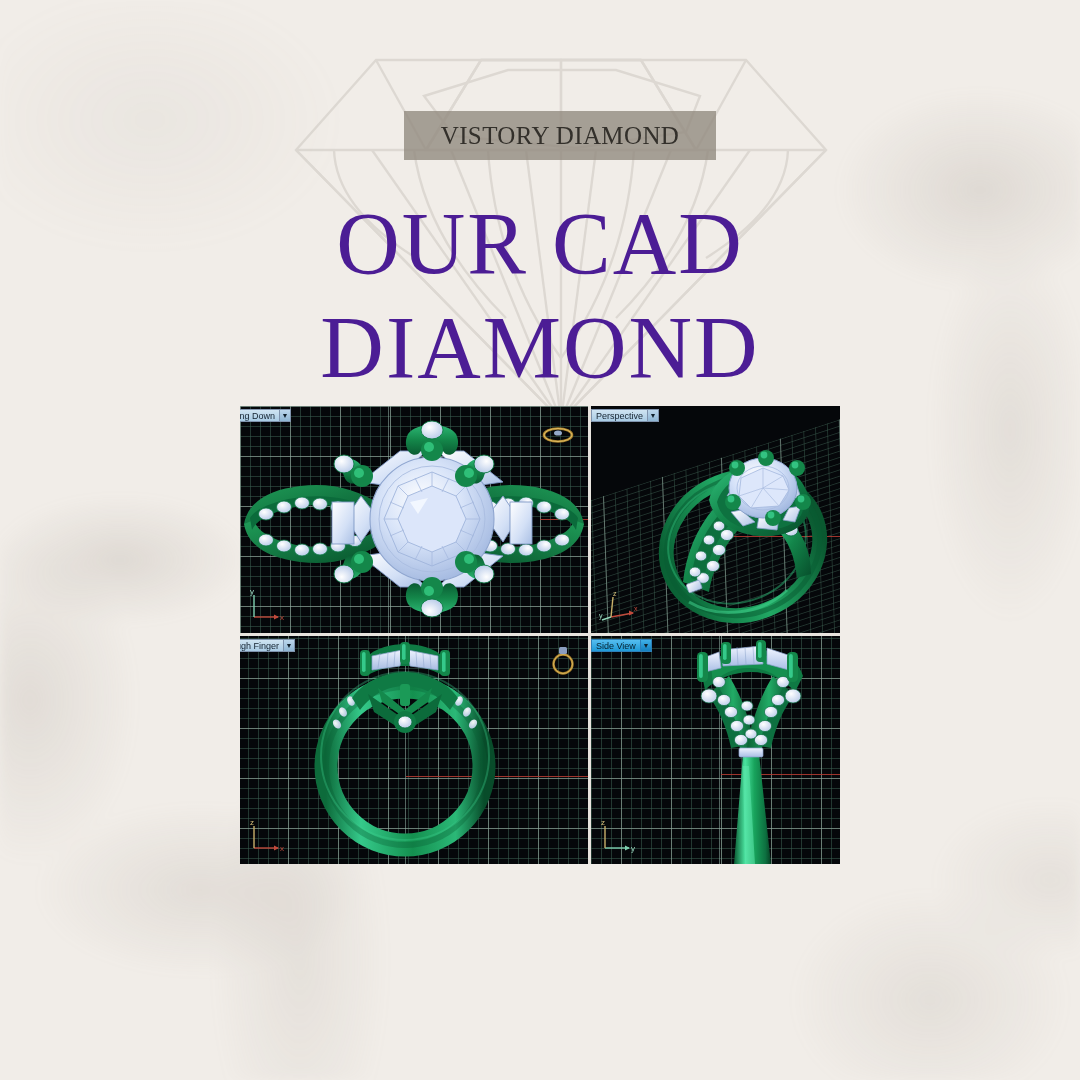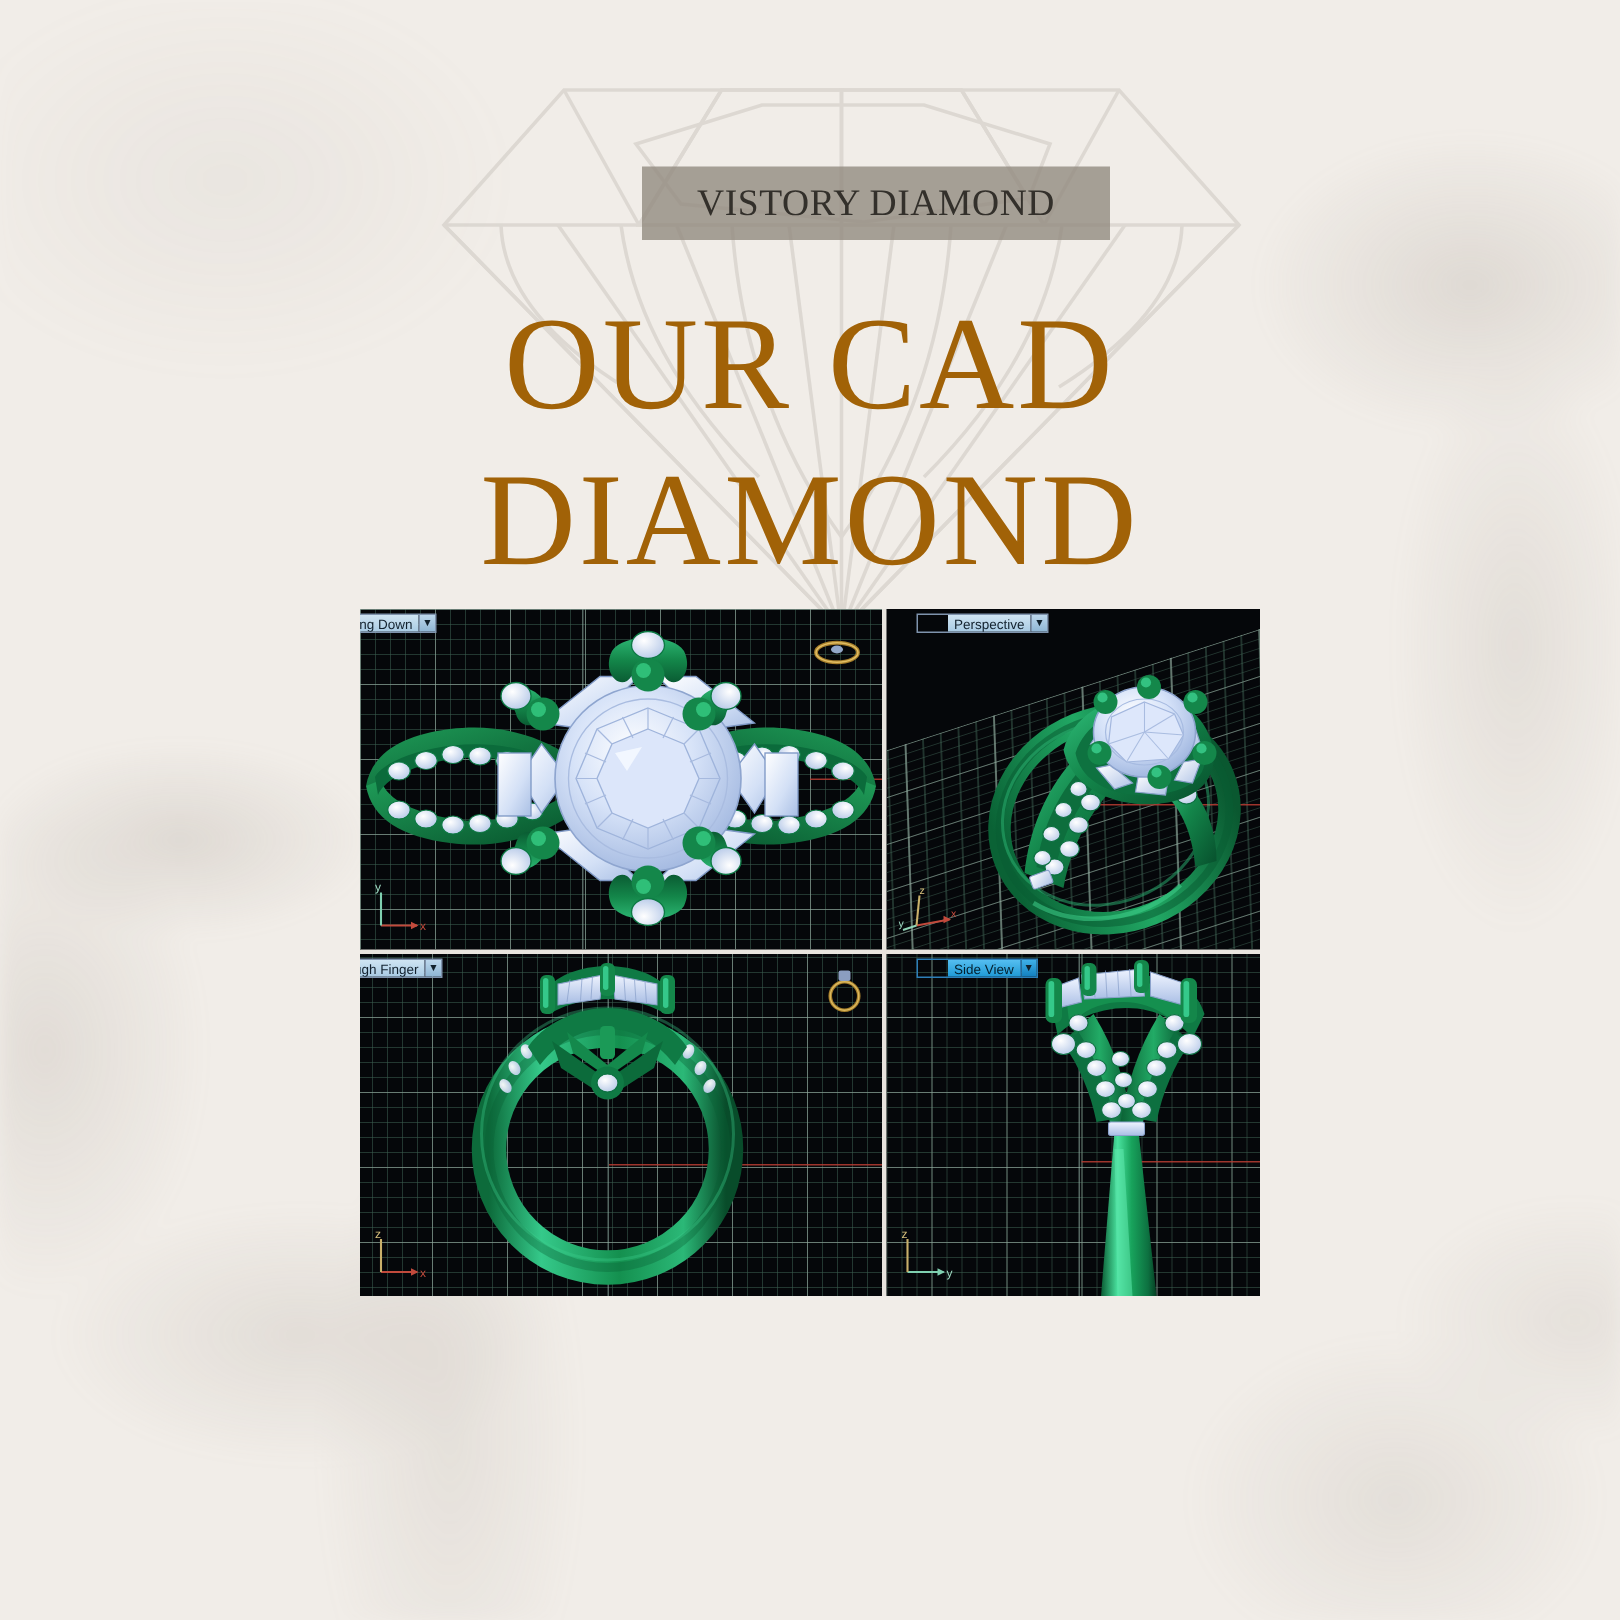--- a/index.html
+++ b/index.html
@@ -39,38 +39,38 @@
   #bg-diamond {
     position: absolute;
     left: 276px; top: 8px;
     width: 570px; height: 420px;
     opacity: .52;
   }
 
   
   #brand-banner {
     position: absolute;
-    left: 428px; top: 111px;
+    left: 404px; top: 111px;
     width: 312px; height: 49px;
     background: rgba(146,139,127,.80);
     display: flex; align-items: center; justify-content: center;
   }
   #brand-text {
     font-size: 25px;
     letter-spacing: .4px;
     color: #33302b;
     font-family: "Liberation Serif", serif;
     white-space: nowrap;
   }
 
   #page-title {
     position: absolute;
     left: 0; right: 0; top: 192px;
     text-align: center;
-    color: #a16207;
+    color: #4c1d95;
     font-size: 88px;
     line-height: 104px;
     letter-spacing: 2px;
     font-family: "Liberation Serif", serif;
     font-weight: 400;
   }
   #page-title .line { display: block; }
 
   
   #cad-panel {
@@ -151,21 +151,21 @@
     display: flex; align-items: center; justify-content: center;
     background: linear-gradient(#bcd7ec, #8fb6d4);
     border-left: 1px solid #7f93ad;
     color: #10202c; font-size: 7px;
   }
   .vp-label.active { border-color: #2d7fb8; }
   .vp-label.active .vp-name { background: linear-gradient(#55bef0, #1f9ad6); color: #04202e; }
   .vp-label.active .vp-arrow { background: linear-gradient(#3fb0e8, #1380bf); border-left-color: #2d7fb8; }
 
   .vp-label.clipped { left: -22px; }
-  .vp-label.normal { left: 20px; padding-left: 20px; }
+  .vp-label.normal { left: 0; }
 
   
   .axis-gizmo {
     position: absolute;
     left: 8px; bottom: 10px;
     width: 44px; height: 36px;
     z-index: 5;
   }
 
   

